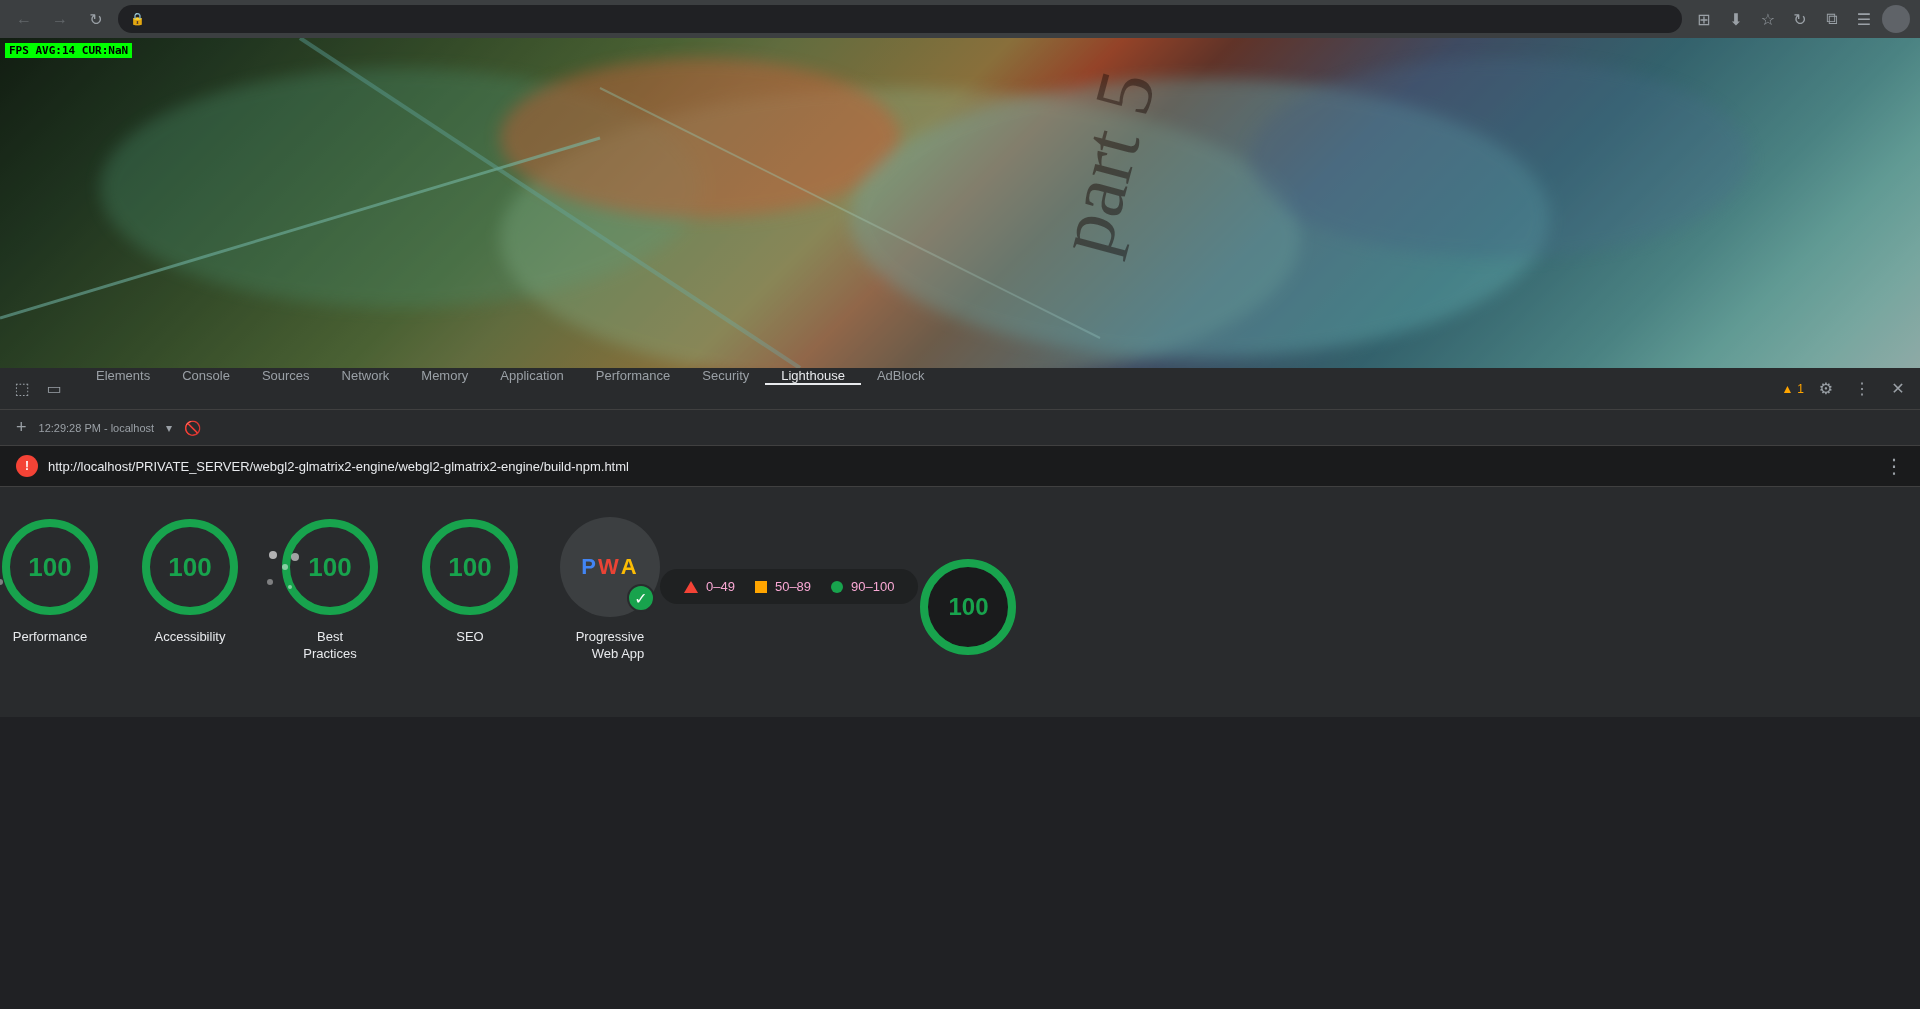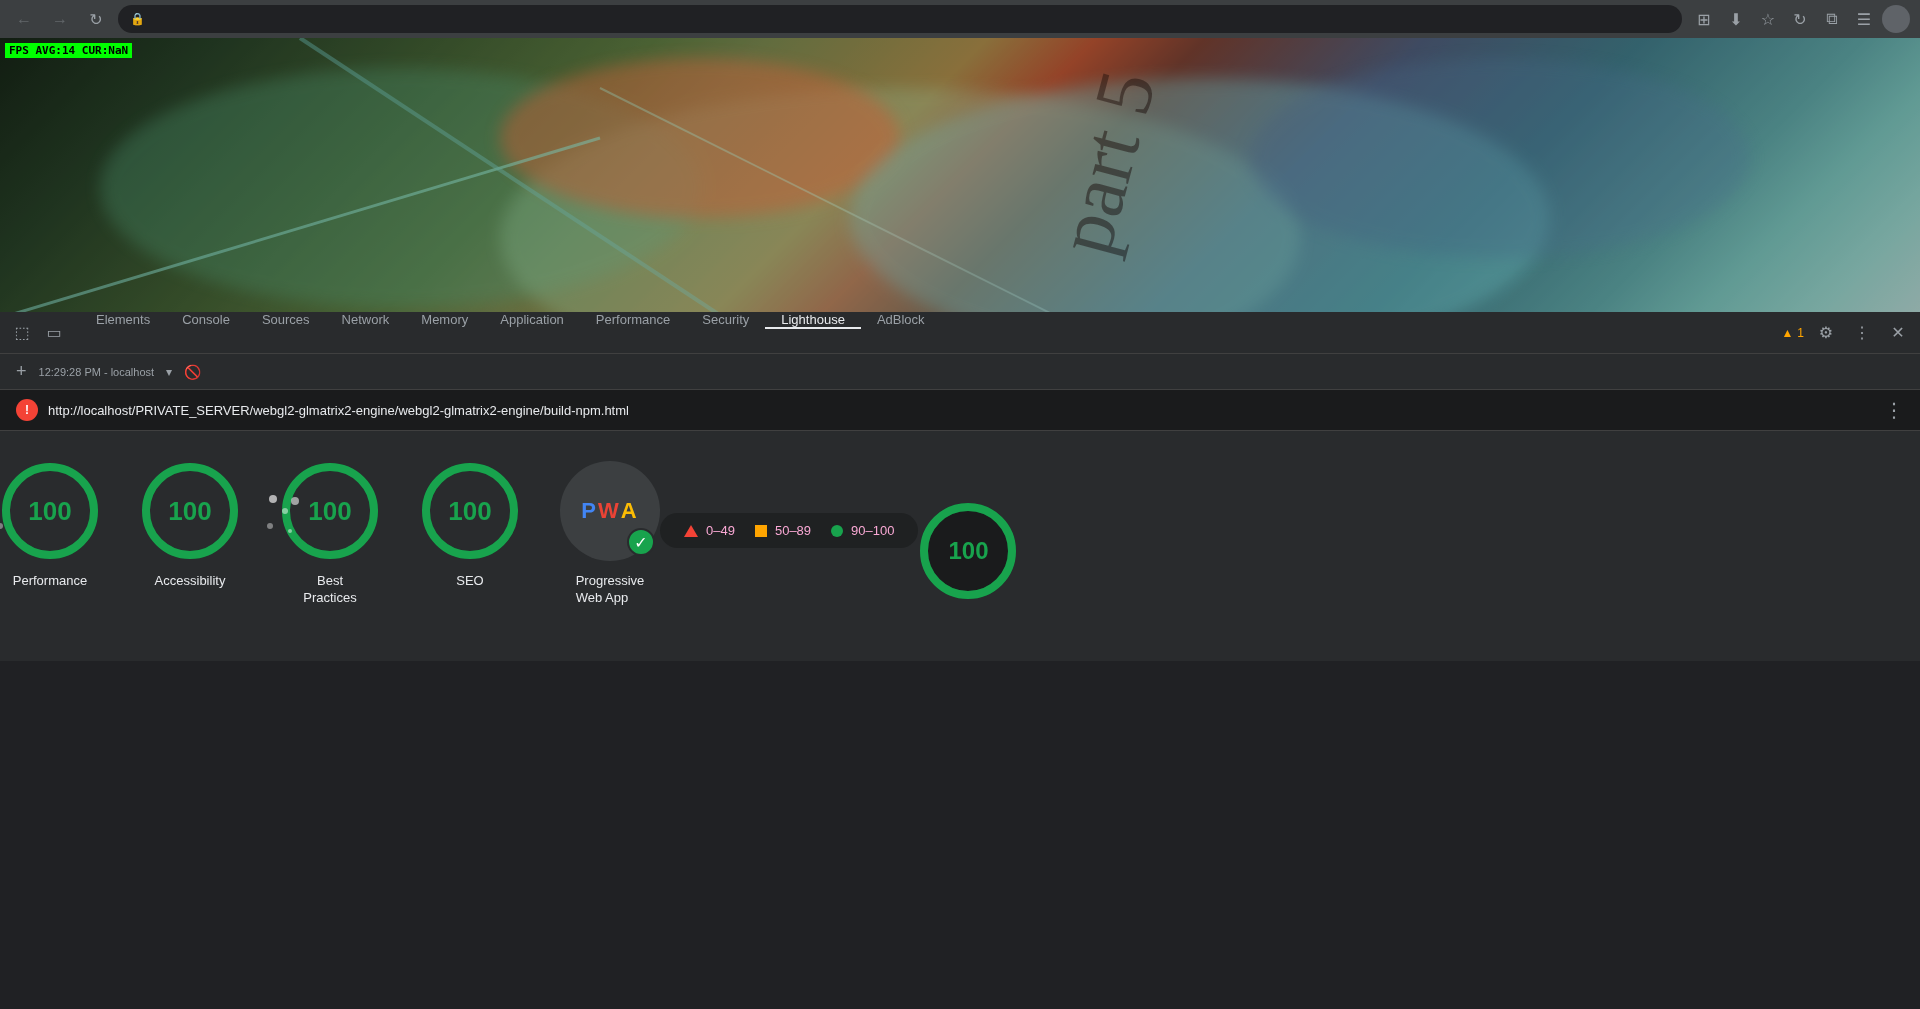--- a/index.html
+++ b/index.html
@@ -57,21 +57,21 @@
       width: 28px; height: 28px;
       border-radius: 50%;
       background: #5f6368;
       border: none;
       cursor: pointer;
     }
 
     
     .page-content {
       width: 100%;
-      height: 274px;
+      height: 330px;
       background: linear-gradient(135deg, #1a2a1a 0%, #2d4a2d 10%, #4a6b3a 20%, #6b8c4a 30%, #8b9b5a 35%, #c4a055 45%, #d4603a 50%, #8b4a3a 55%, #5a6b8c 65%, #4a8c9b 75%, #6bbbbb 85%, #8bddd4 90%, #aaeee4 95%, #ccf4ee 100%);
       position: relative;
       overflow: hidden;
     }
     .fps-counter {
       position: absolute;
       top: 5px;
       left: 5px;
       background: #00ff00;
       color: #000;
@@ -517,21 +517,21 @@
 
       <div class="score-item">
         <div class="pwa-circle">
           <div style="display:flex;align-items:center;font-size:22px;font-weight:bold;letter-spacing:2px">
             <span class="pwa-p">P</span>
               <span class="pwa-w">W</span>
               <span class="pwa-a">A</span>
           </div>
           <div class="pwa-check">✓</div>
         </div>
-        <span class="score-label" style="text-align:left">Progressive<br>Web App</span>
+        <span class="score-label" style="text-align:right">Progressive<br>Web App</span>
       </div>
 
     </div>
 
     <div class="legend">
       <div class="legend-item">
         <div class="legend-triangle"></div>
         <span>0–49</span>
       </div>
       <div class="legend-item">

